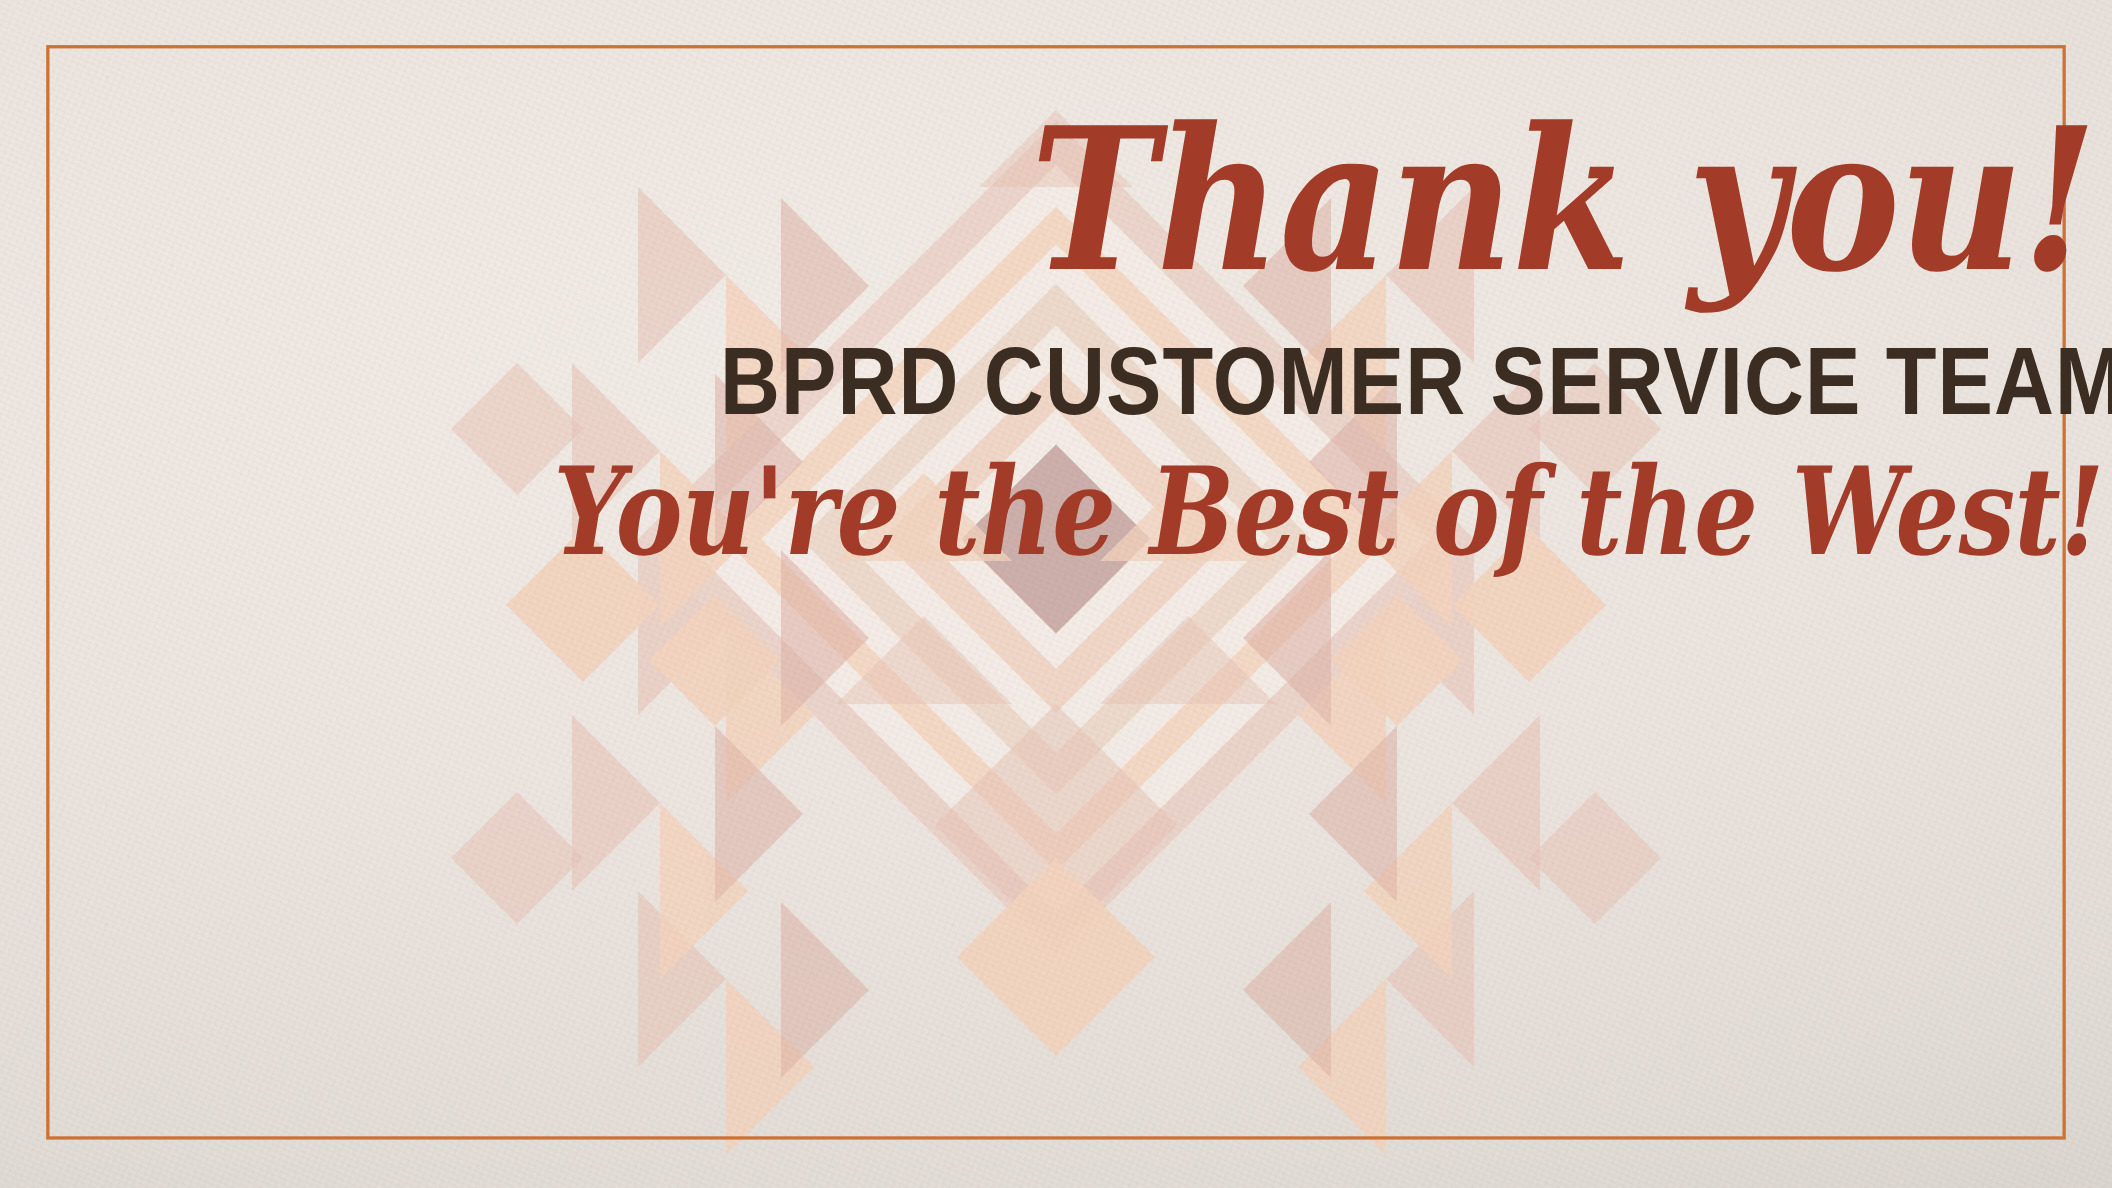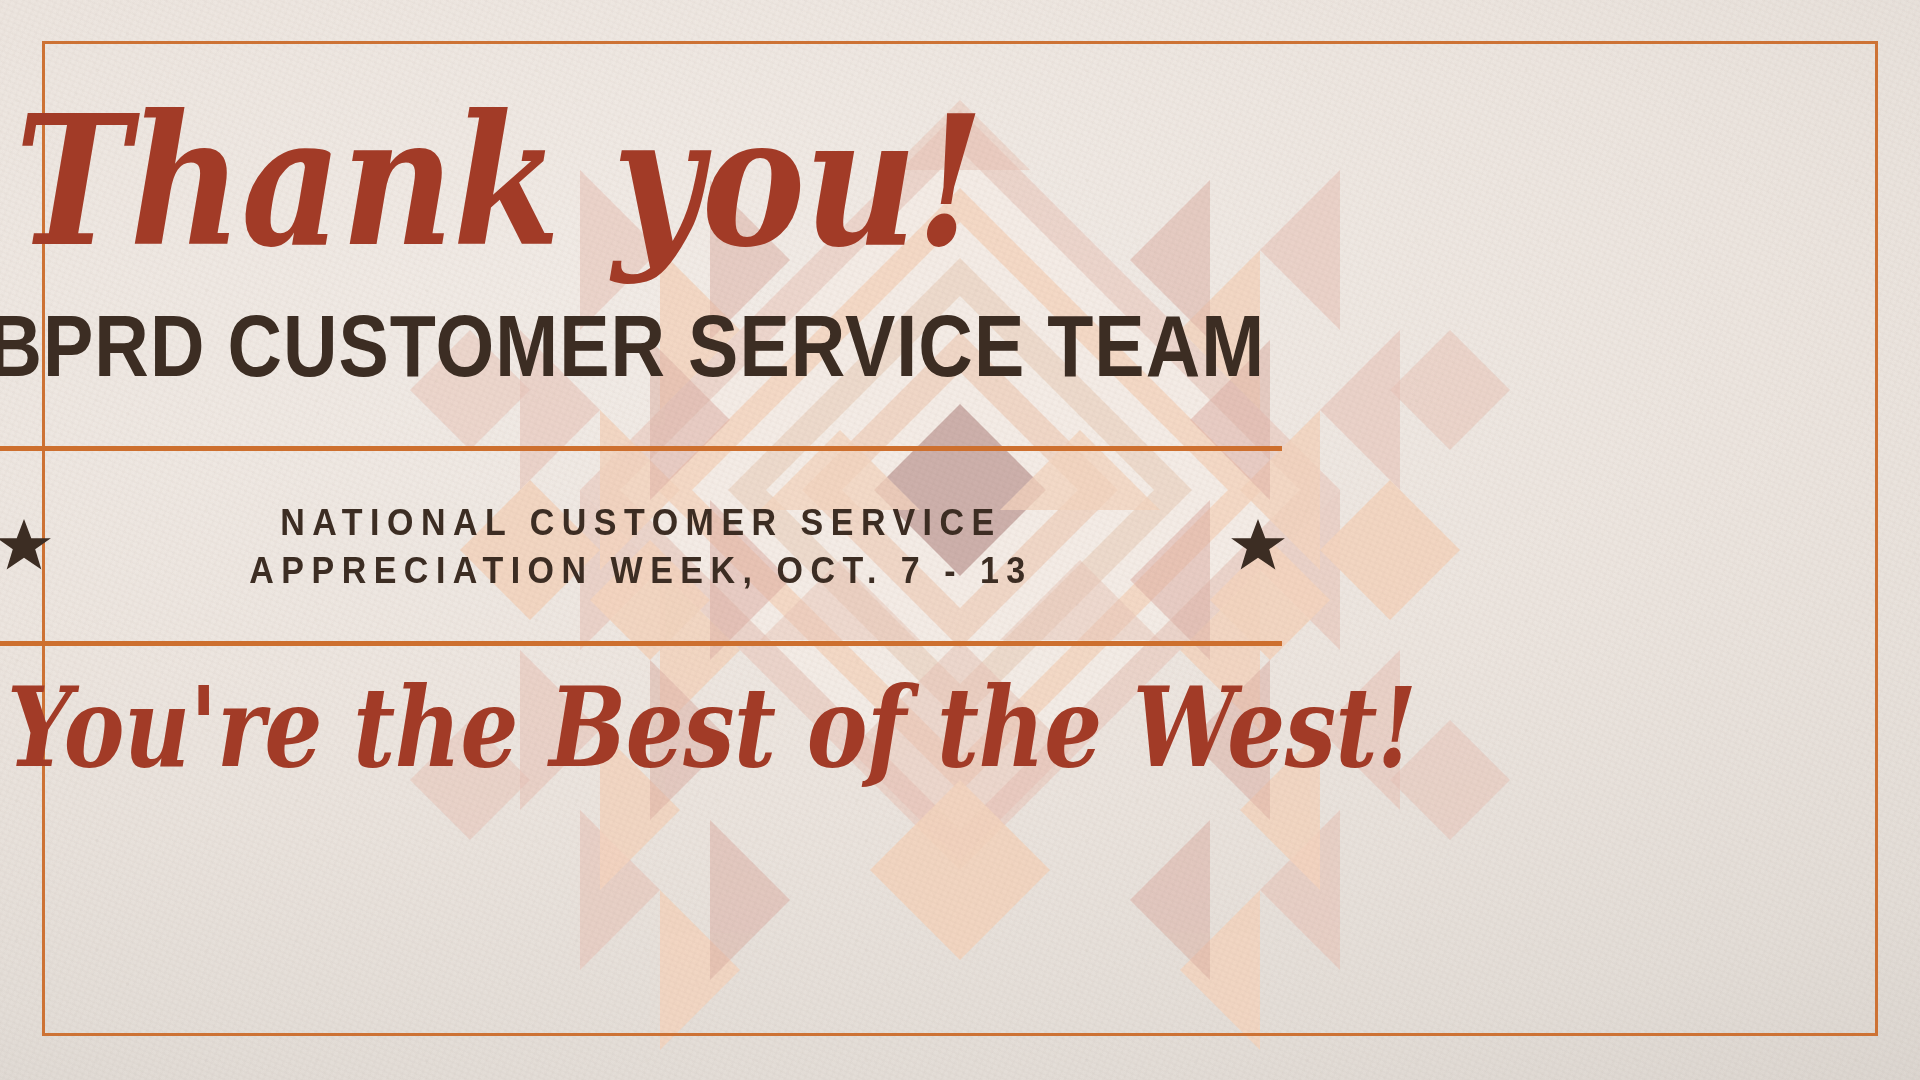--- a/index.html
+++ b/index.html
@@ -69,21 +69,21 @@
     border: 3px solid #cd7234;
     pointer-events: none;
   }
 
   
   #content {
     position: absolute;
     inset: 0;
     display: flex;
     flex-direction: column;
-    align-items: flex-start;
+    align-items: flex-end;
   }
 
   .script-top {
     margin-top: 92px;
     font-family: "DejaVu Serif", serif;
     font-style: italic;
     font-weight: 700;
     font-size: 160px;
     line-height: 1;
     letter-spacing: -1px;
@@ -270,36 +270,17 @@
   <div id="grain2"></div>
 
   <div id="frame"></div>
 
   <div id="content">
 
     <div class="script-top">Thank you!</div>
 
     <div class="team-title">BPRD CUSTOMER SERVICE TEAM</div>
 
-    <div class="rule-block">
-
-      <div class="rule top"></div>
-
-      <svg class="star left" viewBox="0 0 100 100" aria-hidden="true">
-        <polygon fill="#3c2d23" points="50,2 63,36 98,36 70,56 81,92 50,71 19,92 30,56 2,36 37,36"></polygon>
-      </svg>
-
-      <div class="subtitle">
-        <div>NATIONAL CUSTOMER SERVICE</div>
-        <div>APPRECIATION WEEK, OCT. 7 - 13</div>
-      </div>
-
-      <svg class="star right" viewBox="0 0 100 100" aria-hidden="true">
-        <polygon fill="#3c2d23" points="50,2 63,36 98,36 70,56 81,92 50,71 19,92 30,56 2,36 37,36"></polygon>
-      </svg>
-
-      <div class="rule bottom"></div>
-    </div>
 
     <div class="script-bottom">You're the Best of the West!</div>
 
   </div>
 </div>
 
 </body></html>

